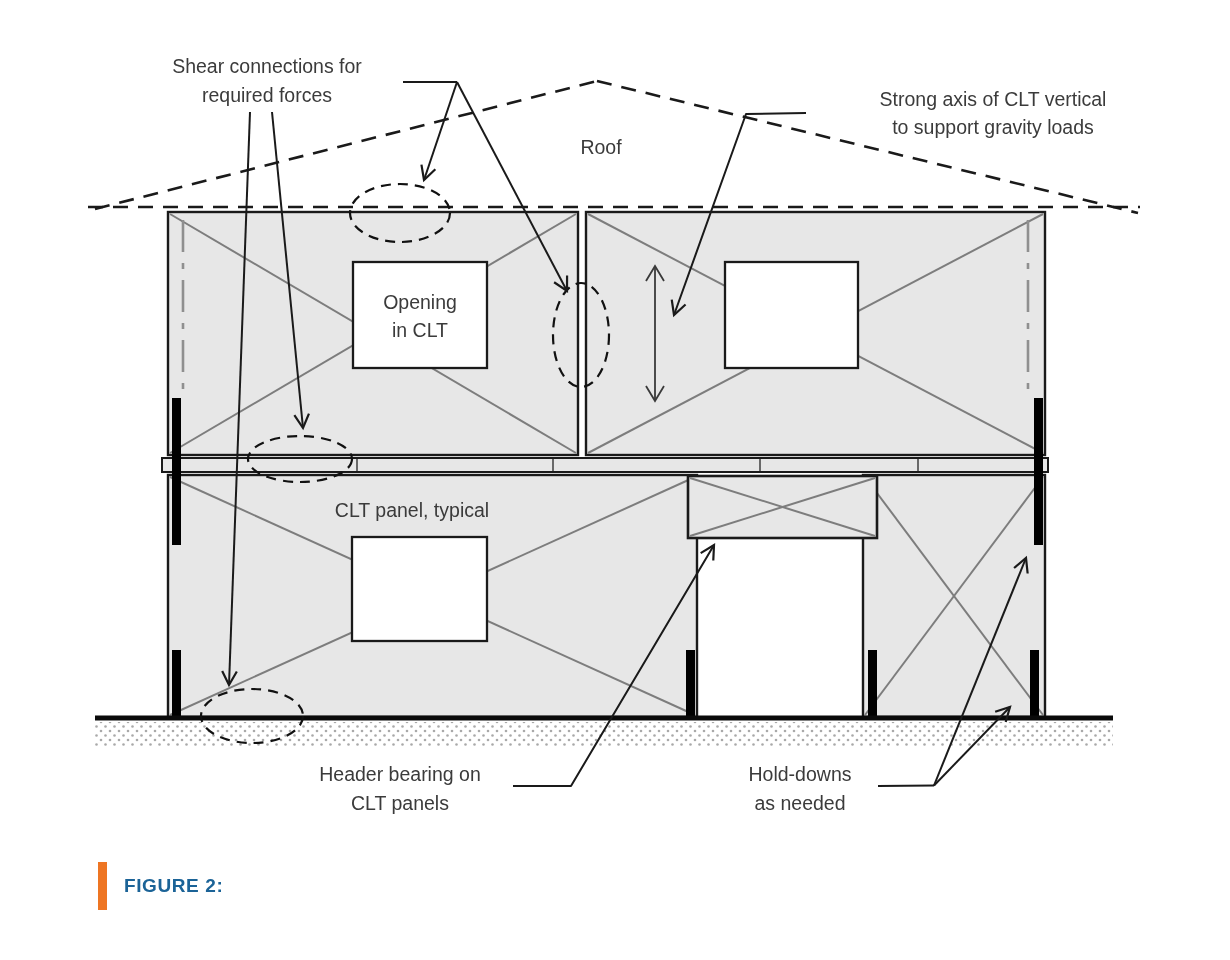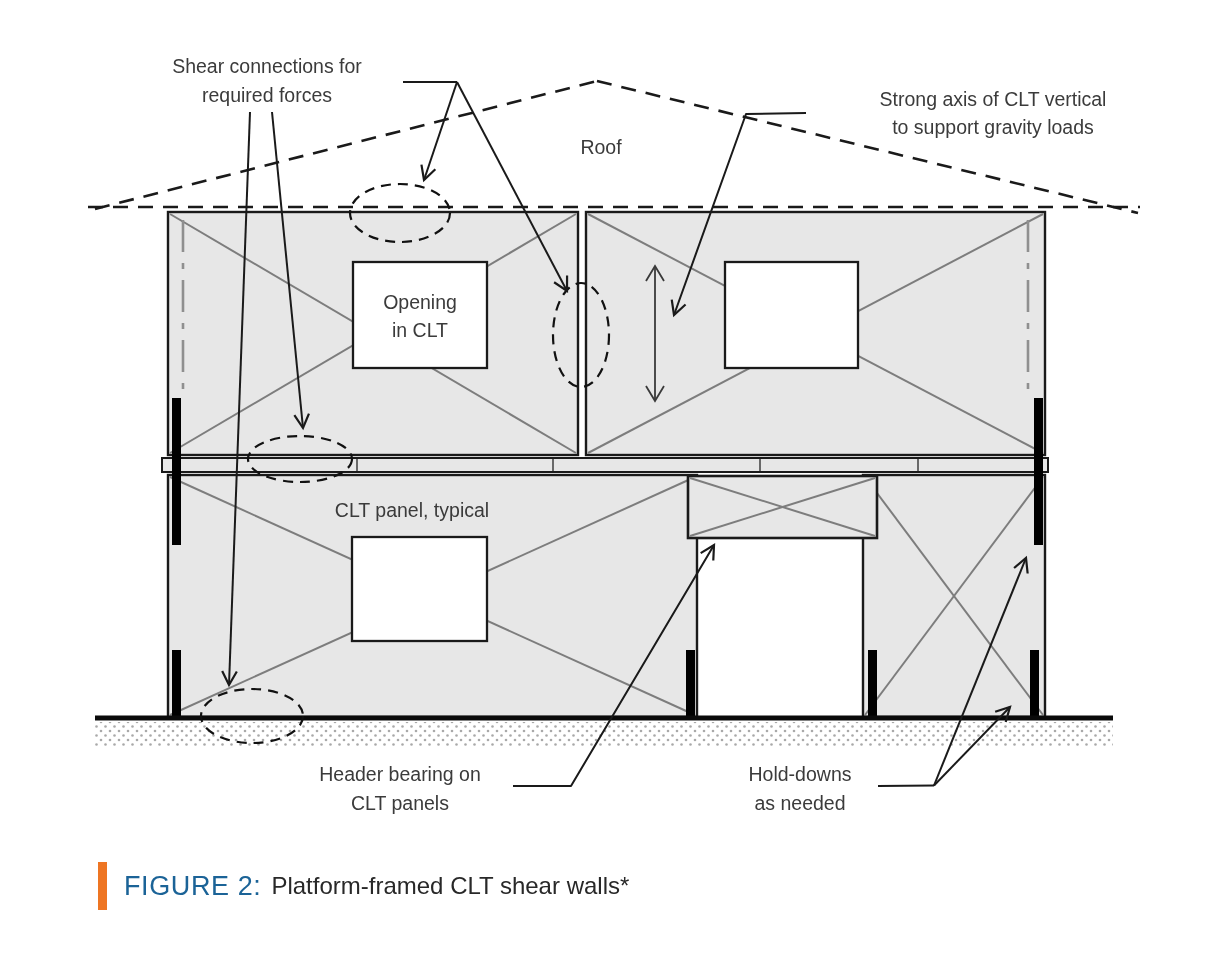--- a/index.html
+++ b/index.html
@@ -30,22 +30,22 @@
   .leader{stroke:var(--ink);stroke-width:2;fill:none;stroke-linejoin:round;}
   .ahead{fill:none;stroke:var(--ink);stroke-width:2.4;stroke-linejoin:miter;}
   .diag-arrow{stroke:#3A3A3A;stroke-width:1.8;fill:none;}
 
   .lbl{font-family:"Liberation Sans",sans-serif;font-size:19.5px;fill:var(--label_text);
        text-anchor:middle;}
 
   .caption{position:absolute;left:98px;top:862px;display:flex;align-items:center;}
   .caption-bar{display:inline-block;width:9px;height:48px;background:var(--accent_orange);
                margin-right:17px;}
-  .caption-prefix{color:var(--caption_blue);font-weight:normal;font-size:27px;
-                  letter-spacing:0.6px;margin-right:10px;}
+  .caption-prefix{color:var(--caption_blue);font-weight:bold;font-size:19px;
+                  letter-spacing:0.6px;}
   .caption-title{color:#282828;font-size:24px;}
 </style>
 </head>
 <body>
 
 <div id="page">
 
   <svg width="1230" height="850" viewBox="0 0 1230 850">
     <defs>
       <marker id="arw" viewBox="0 0 24 24" refX="19" refY="12" markerWidth="11" markerHeight="11" orient="auto" markerUnits="strokeWidth">
@@ -144,16 +144,15 @@
     <text x="400" y="781" class="lbl">Header bearing on</text>
     <text x="400" y="810" class="lbl">CLT panels</text>
 
     <text x="800" y="781" class="lbl">Hold-downs</text>
     <text x="800" y="810" class="lbl">as needed</text>
   </svg>
 
   <div class="caption">
     <span class="caption-bar"></span>
     <span class="caption-prefix">FIGURE 2:</span>
-    <span class="caption-title">Platform-framed CLT shear walls*</span>
   </div>
 
 </div>
 
 </body></html>

